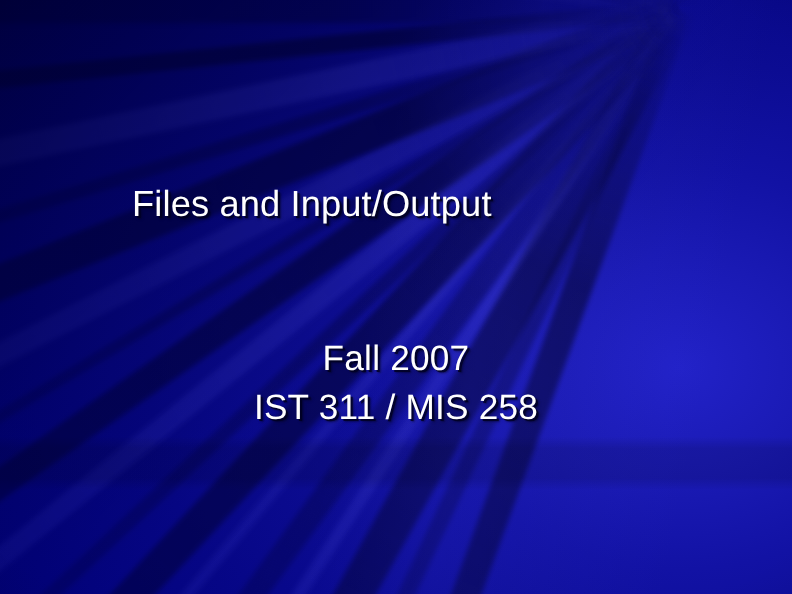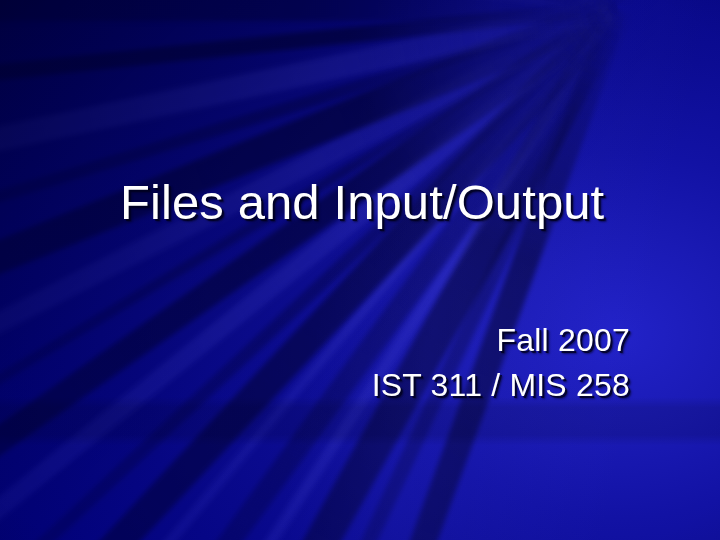--- a/index.html
+++ b/index.html
@@ -107,39 +107,39 @@
 
   
   .text-layer {
     position: absolute;
     inset: 0;
   }
 
   .slide-title {
     position: absolute;
     left: 120px;
-    top: 173px;
+    top: 156px;
     width: 490px;
     color: #ffffff;
-    font-size: 49px;
+    font-size: 33px;
     line-height: 58px;
     font-weight: normal;
     letter-spacing: 0.1px;
     white-space: nowrap;
     text-shadow:
       2px 2px 0 rgba(0,0,30,0.80),
       3px 3px 2px rgba(0,0,25,0.55);
   }
 
   .slide-subtitle {
     position: absolute;
     left: 90px;
-    top: 318px;
+    top: 303px;
     width: 540px;
-    text-align: right;
+    text-align: center;
   }
   .subtitle-line {
     color: #ffffff;
     font-size: 32px;
     line-height: 45px;
     font-weight: normal;
     letter-spacing: 0.2px;
     white-space: nowrap;
     text-shadow:
       2px 2px 0 rgba(0,0,30,0.80),

